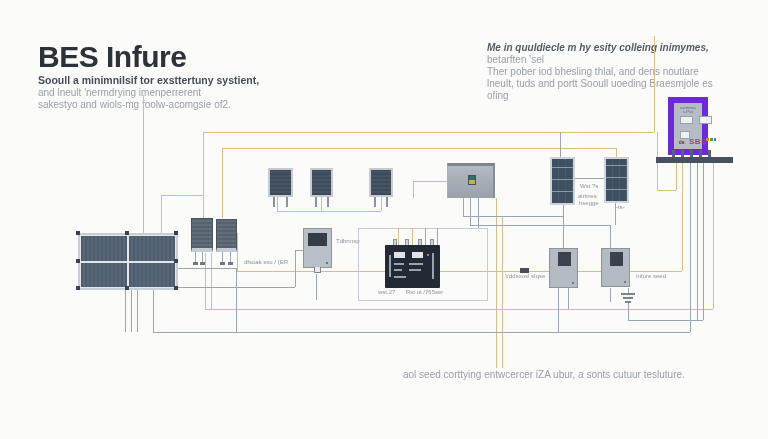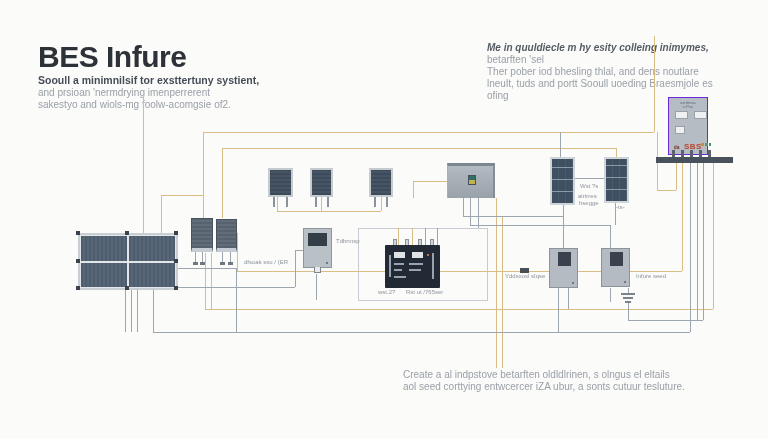--- a/index.html
+++ b/index.html
@@ -52,21 +52,21 @@
   .cab-mid .term{position:absolute;left:10px;bottom:-6px;width:7px;height:6px;
     border:1px solid #7d868f;border-top:none;background:#e8ebee;}
   .bms{left:385px;top:245px;width:55px;height:43px;background:#222a35;border-radius:1px;}
   .bms .lcd{position:absolute;width:11px;height:6px;background:#dfe3e6;top:7px;}
   .bms .bar{position:absolute;height:2px;background:#9aa3ad;}
   .bms .led{position:absolute;width:2px;height:2px;background:#c56a4a;}
   .post{position:absolute;width:4px;height:7px;background:#cfd4d8;border:1px solid #8a939c;z-index:2;}
   .battery{width:29px;background:#b4bbc2;border:1px solid #8b939b;}
   .battery .disp{position:absolute;left:8px;top:3px;width:13px;height:14px;background:#39424d;}
   .battery .pin{position:absolute;right:3px;bottom:3px;width:2px;height:2px;background:#6f7780;}
-  .cabinet{left:668px;top:97px;width:40px;height:58px;background:#b5bcc3;border:1px solid #6d28d9;}
+  .cabinet{left:668px;top:97px;width:40px;height:58px;background:#b5bcc3;border:6px solid #6d28d9;}
   .cabinet .hdr{position:absolute;left:0;top:2px;width:100%;text-align:center;
     font-size:6px;transform:scale(0.7);transform-origin:center top;color:#5b6570;}
   .cabinet .scr{position:absolute;width:13px;height:8px;background:#eef0f2;border:1px solid #98a0a8;}
   .cabinet .scr2{position:absolute;width:10px;height:8px;background:#eef0f2;border:1px solid #98a0a8;}
   .cabinet .sbsrow{position:absolute;left:3px;bottom:4px;width:38px;height:8px;}
   .sbs-da{position:absolute;left:1px;top:2px;font-size:6px;transform:scale(0.8);color:#7a2f25;font-weight:700;}
   .sbs-txt{position:absolute;left:12px;top:0;font-size:8px;font-weight:700;color:#b8452f;letter-spacing:0.5px;}
   .sq{position:absolute;top:1px;width:3px;height:3px;}
   .busbar{position:absolute;left:656px;top:157px;width:77px;height:6px;background:#49525c;z-index:2;}
   .gnd b{position:absolute;background:#7a828c;height:2px;display:block;}
@@ -75,33 +75,32 @@
   .lbl{position:absolute;font-size:6px;color:#8d949c;z-index:3;line-height:7px;white-space:nowrap;}
 </style>
 </head>
 <body>
 
 <div class="canvas">
 
   <div class="title">BES Infure</div>
   <div class="sub-bold">Sooull a minimnilsif tor exsttertuny systient,</div>
   <div class="body-gray tb-left">
-    <div>and prsioan 'nermdrying imenperrerent</div>
+    <div>and lneult 'nermdrying imenperrerent</div>
     <div>sakestyo and wiols-mg foolw-acomgsie of2.</div>
   </div>
 
   <div class="body-gray tb-right">
     <div><span class="lead">Me in quuldiecle m hy esity colleing inimymes,</span><span> betarften 'sel</span></div>
     <div>Ther pober iod bhesling thlal, and dens noutlare</div>
     <div>lneult, tuds and portt Sooull uoeding Braesmjole es ofing</div>
   </div>
 
 
   <div class="body-gray tb-bottom">
-    <div>Create a al indpstove betarften oldldlrinen, s olngus el eltails</div>
     <div>aol seed corttying entwcercer iZA ubur, a sonts cutuur tesluture.</div>
   </div>
 
   <div class="rect-light" style="left:358px;top:228px;width:130px;height:73px;"></div>
 
   <i class="w wy" style="left:143px;top:95px;width:1px;height:138px"></i>
   <i class="w wy" style="left:161px;top:195px;width:1px;height:38px"></i>
   <i class="w wy" style="left:161px;top:195px;width:42px;height:1px"></i>
   <i class="w wy" style="left:203px;top:132px;width:451px;height:1px"></i>
   <i class="w wy" style="left:203px;top:132px;width:1px;height:86px"></i>

